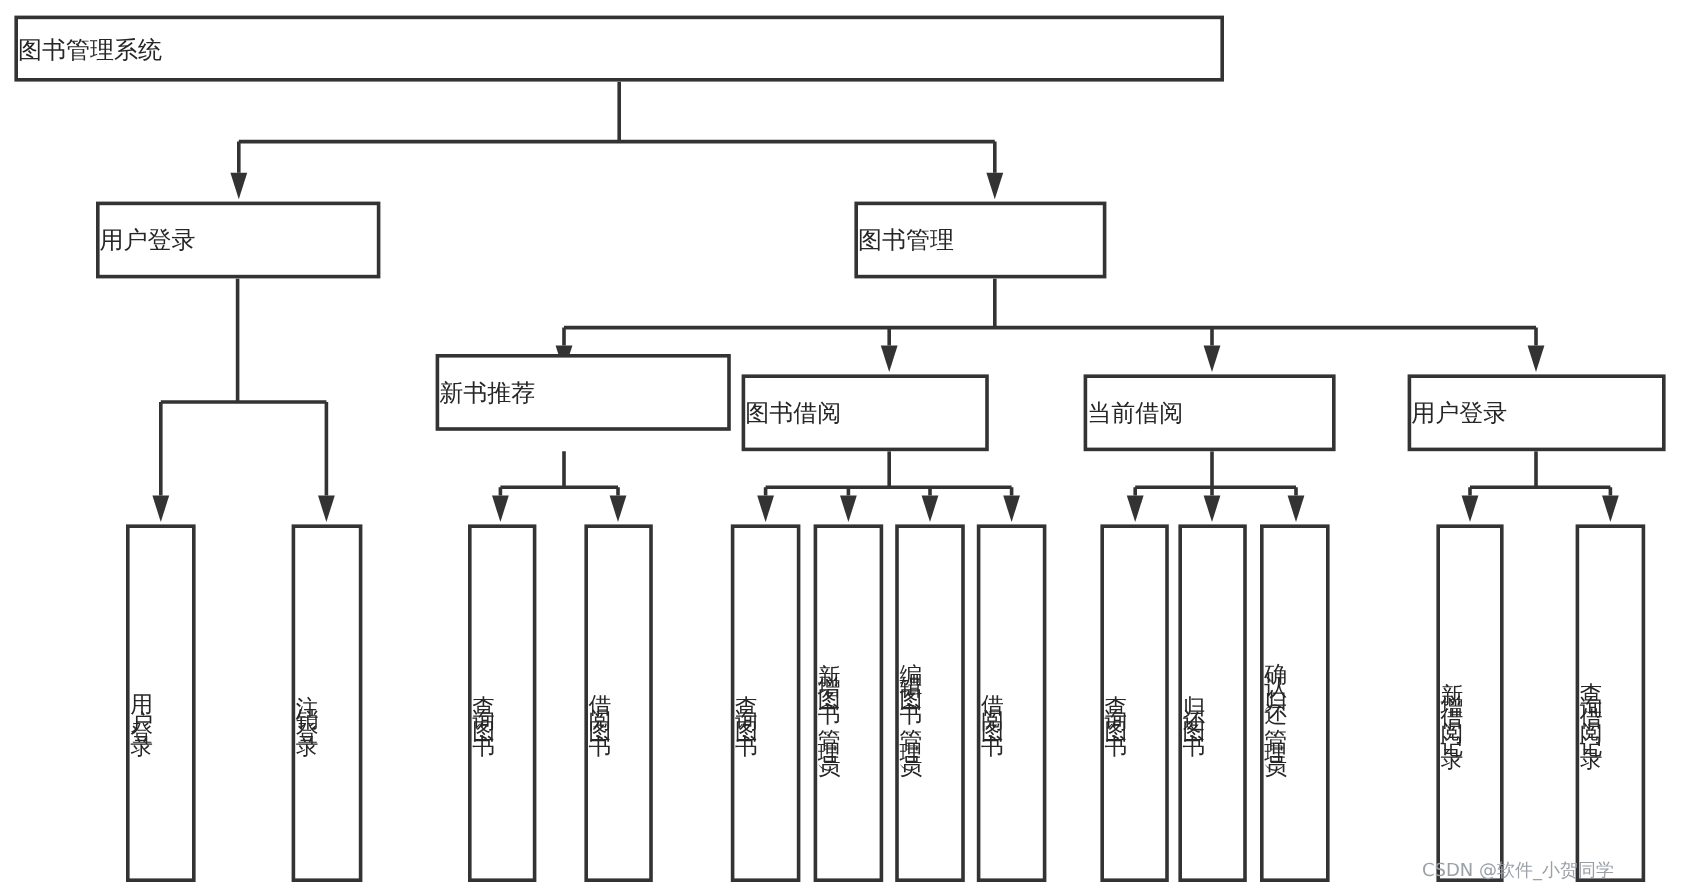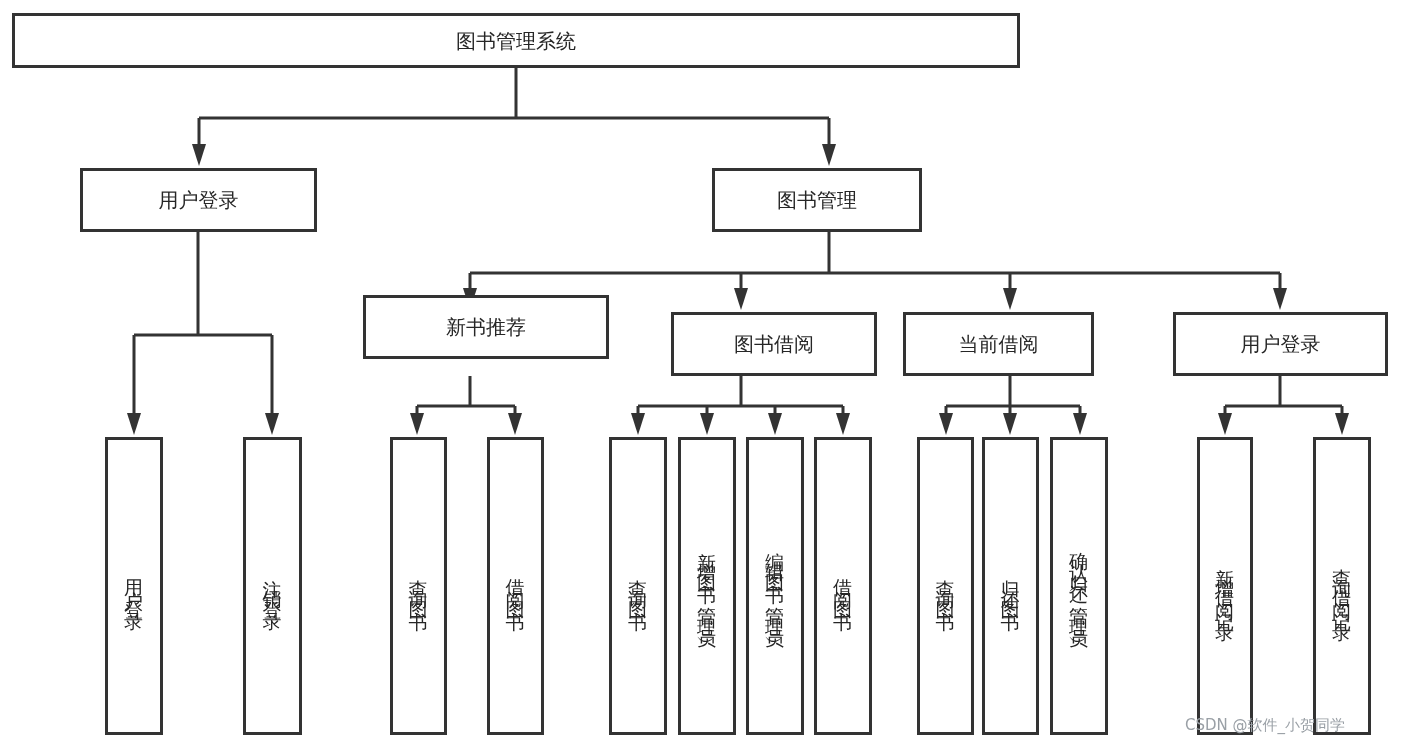--- a/index.html
+++ b/index.html
@@ -19,21 +19,21 @@
     overflow:hidden;
   }
   svg.connectors{position:absolute;left:0;top:0;width:1405px;height:747px;}
   svg.connectors path{stroke:var(--line);stroke-width:3;fill:none;}
   svg.connectors polygon{fill:var(--line);stroke:none;}
   .node{
     position:absolute;
     box-sizing:border-box;
     background:#fff;
     border:3px solid var(--node-border);
-    display:flex;align-items:center;justify-content:center;
+    display:flex;align-items:center;justify-content:flex-start;
     font-size:20px;
     line-height:1;
     color:var(--text);
   }
   .leaf{font-size:19px;}
   .leaf .lbl{
     writing-mode:vertical-rl;
     text-orientation:mixed;
     letter-spacing:11px;
     white-space:nowrap;
@@ -101,24 +101,24 @@
   <div class="node" style="left:80px;top:168px;width:237px;height:64px">
     <span class="lbl">用户登录</span>
   </div>
   <div class="node" style="left:712px;top:168px;width:210px;height:64px">
     <span class="lbl">图书管理</span>
   </div>
 
   <div class="node" style="left:363px;top:295px;width:246px;height:64px">
     <span class="lbl">新书推荐</span>
   </div>
-  <div class="node" style="left:671px;top:312px;width:206px;height:64px">
+  <div class="node" style="left:618px;top:312px;width:206px;height:64px">
     <span class="lbl">图书借阅</span>
   </div>
-  <div class="node" style="left:903px;top:312px;width:191px;height:64px">
+  <div class="node" style="left:903px;top:312px;width:210px;height:64px">
     <span class="lbl">当前借阅</span>
   </div>
   <div class="node" style="left:1173px;top:312px;width:215px;height:64px">
     <span class="lbl">用户登录</span>
   </div>
 
   <div class="node leaf" style="left:105px;top:437px;width:58px;height:298px">
     <span class="lbl">用户登录</span>
   </div>
   <div class="node leaf" style="left:243px;top:437px;width:59px;height:298px">

